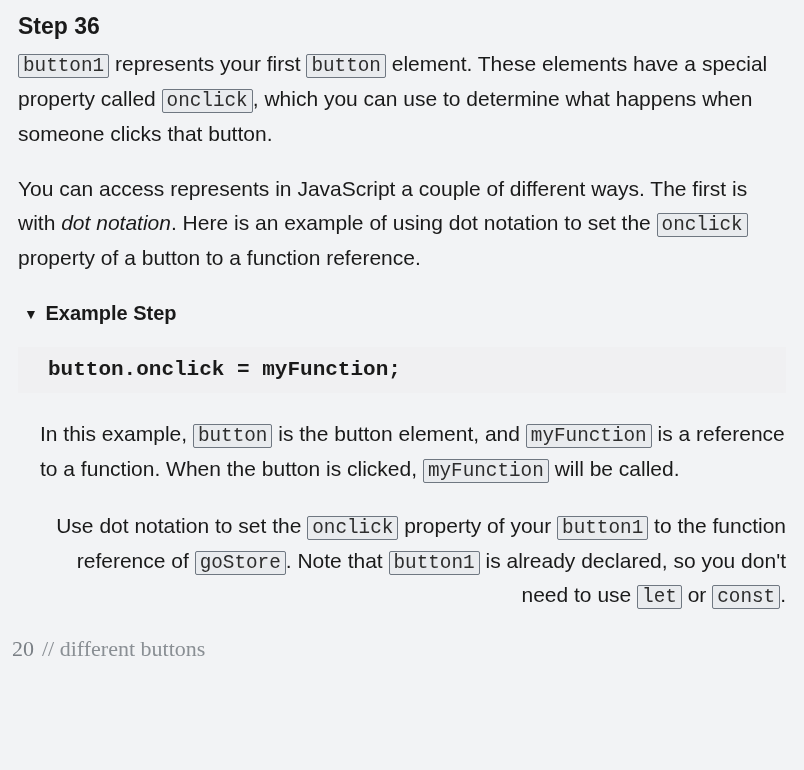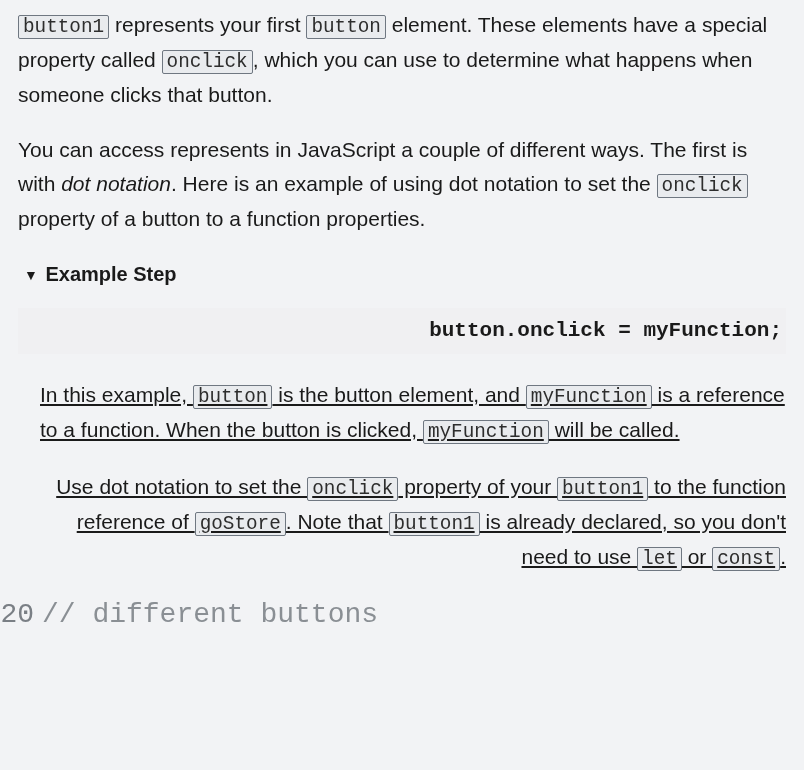--- a/index.html
+++ b/index.html
@@ -50,29 +50,27 @@
     vertical-align: 1px;
   }
   pre.code {
     font-family: "Consolas", "Menlo", "Courier New", monospace;
     font-size: 21px;
     font-weight: 700;
     background: #f0f0f2;
     padding: 6px 4px 6px 30px;
     margin: 4px 0 24px 0;
     white-space: pre;
-    text-align: right;
   }
   .indent {
     padding-left: 22px;
-    text-decoration: underline;
   }
   .editor-line {
-    font-family: Liberation Mono, monospace;
-    font-size: 28px;
+    font-family: Liberation Serif, serif;
+    font-size: 22px;
     display: flex;
     align-items: flex-end;
     padding-top: 8px;
     margin-left: -18px;
   }
   .line-no {
     color: #7a7f85;
     width: 34px;
     text-align: right;
     padding-right: 8px;
@@ -80,27 +78,28 @@
   }
   .comment {
     color: #8a8f94;
   }
 </style>
 </head>
 <body>
 
 <div class="page">
 
+  <div class="step-title">Step 36</div>
 
   <p>
     <code class="inline">button1</code><span> represents your first </span><code class="inline">button</code><span> element. These elements have a special property called </span><code class="inline">onclick</code><span>, which you can use to determine what happens when someone clicks that button.</span>
   </p>
 
   <p>
-    <span>You can access represents in JavaScript a couple of different ways. The first is with </span><em class="term">dot notation</em><span>. Here is an example of using dot notation to set the </span><code class="inline">onclick</code><span> property of a button to a function properties.</span>
+    <span>You can access represents in JavaScript a couple of different ways. The first is with </span><em class="term">dot notation</em><span>. Here is an example of using dot notation to set the </span><code class="inline">onclick</code><span> property of a button to a function reference.</span>
   </p>
 
   <div class="example-toggle">
     <span class="tri">▼</span>
     <span>Example Step</span>
   </div>
 
   <pre class="code">button.onclick = myFunction;</pre>
 
   <div class="indent">

